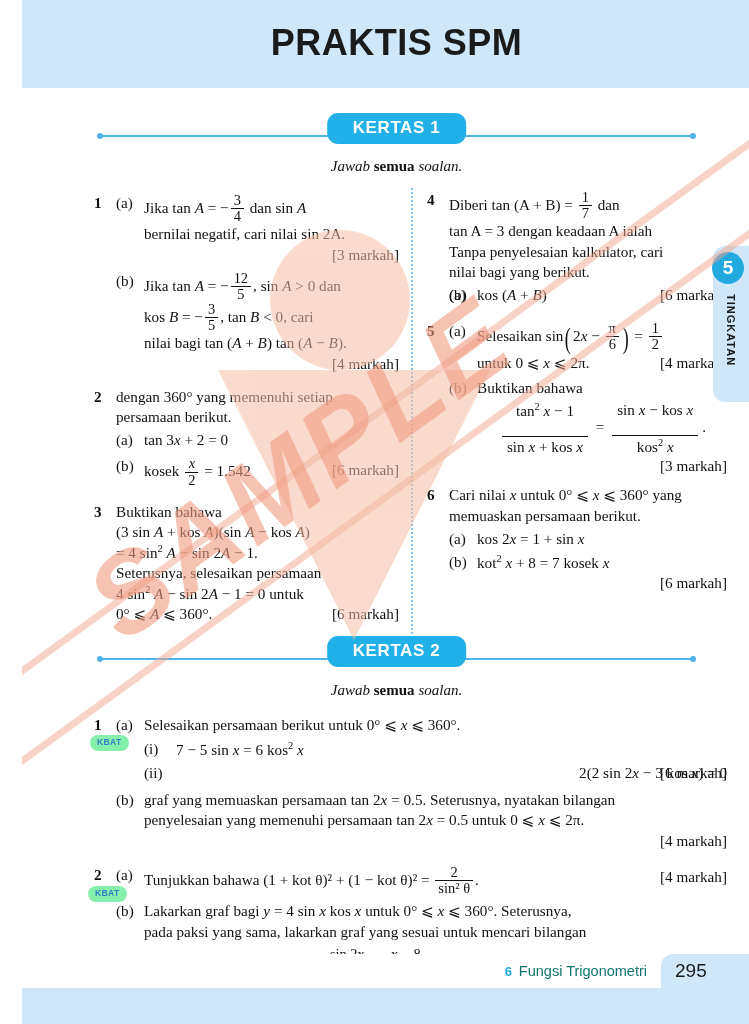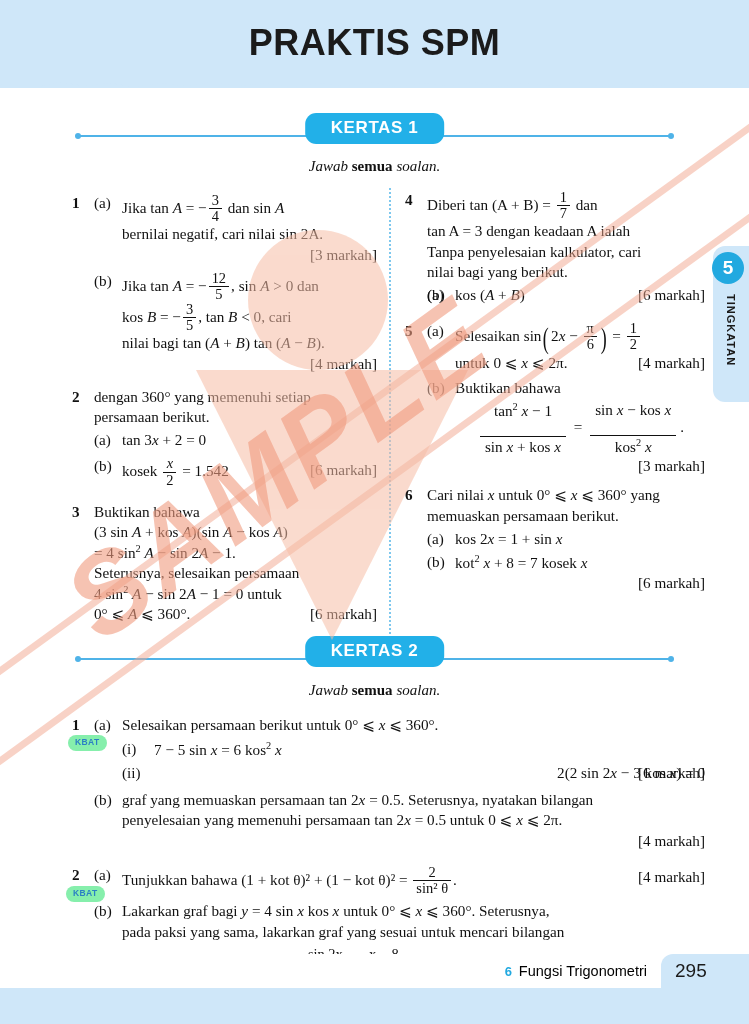--- a/index.html
+++ b/index.html
@@ -2,21 +2,21 @@
 <html><head>
 <meta charset="utf-8">
 <style>
   html,body{margin:0;padding:0;}
   body{
     width:749px;height:1024px;overflow:hidden;position:relative;
     background:#ffffff;
     font-family:"Liberation Serif", serif;
     color:#111111;
   }
-  .page{position:absolute;inset:0;overflow:hidden;}
+  .page{position:absolute;inset:0;overflow:hidden;margin-left:22px;}
 
   
   .top-band{
     position:absolute;left:0;top:0;width:749px;height:88px;
     background:#cfe7f9;
   }
   .torn{
     position:absolute;left:0;top:78px;width:749px;height:16px;
     overflow:hidden;
   }
@@ -117,21 +117,21 @@
   }
   .foot-inner{
     position:absolute;right:0;bottom:36px;height:34px;
     display:flex;align-items:center;
   }
   .foot-chap{
     font-family:"Liberation Sans", sans-serif;font-weight:bold;font-size:13px;
     color:#22a9e0;margin-right:7px;
   }
   .foot-name{
-    font-family:"Liberation Sans", sans-serif;font-size:14.5px;color:#000000;
+    font-family:"Liberation Sans", sans-serif;font-size:14.5px;color:#0f766e;
   }
   .foot-pg{
     background:#cfe7f9;border-radius:12px 0 0 0;
     width:88px;height:34px;margin-left:14px;
     font-family:"Liberation Sans", sans-serif;font-size:19px;color:#1b1b1b;
     display:flex;align-items:center;padding-left:14px;box-sizing:border-box;
   }
 
   
   .wm{position:absolute;inset:0;pointer-events:none;z-index:5;}

